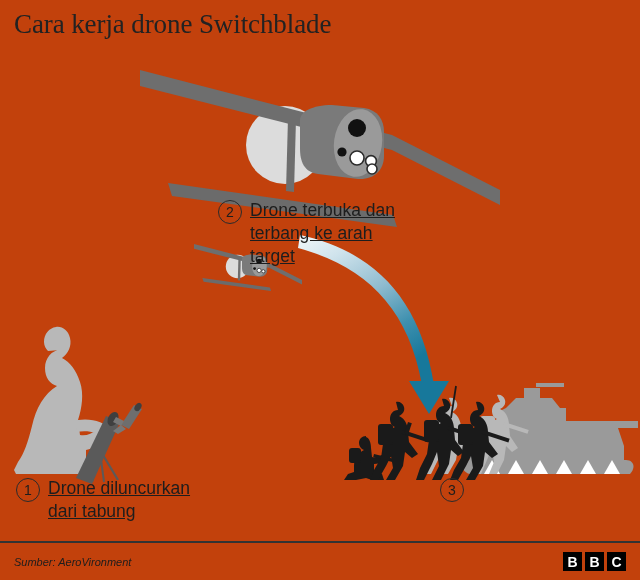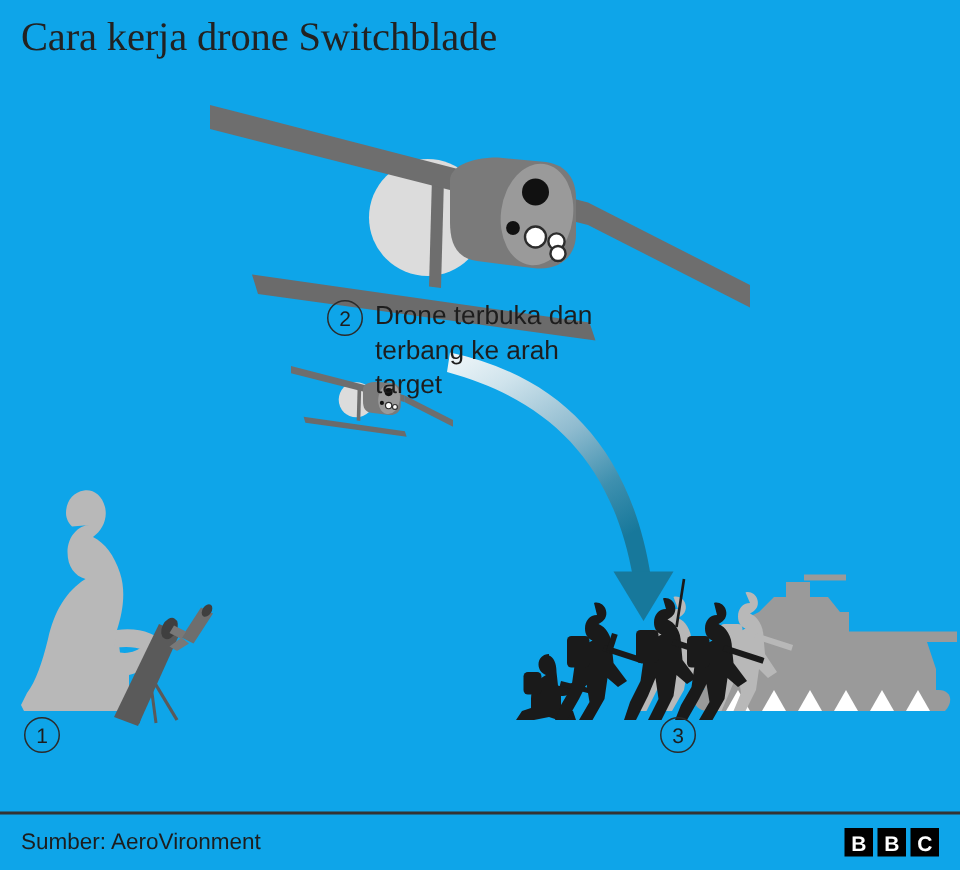--- a/index.html
+++ b/index.html
@@ -14,21 +14,21 @@
     overflow: hidden;
     font-family: "Liberation Sans", sans-serif;
     -webkit-font-smoothing: antialiased;
   }
 
   #infographic {
     position: absolute;
     left: 0; top: 0;
     width: 640px;
     height: 580px;
-    background: #0ea5e9;
+    background: #c2410c;
   }
 
   
   .title {
     position: absolute;
     left: 14px;
     top: 8px;
     width: 600px;
     font-family: "Liberation Serif", "DejaVu Serif", serif;
     font-size: 27px;
@@ -68,20 +68,21 @@
     line-height: 1;
     color: #1d1d1d;
     margin-top: 1px;
   }
   .step-text {
     margin-left: 8px;
     font-size: 17.5px;
     line-height: 23px;
     color: #1d1d1d;
     white-space: pre-line;
+    text-decoration: underline;
   }
 
   #step-1 { left: 16px;  top: 477px; width: 260px; }
   #step-2 { left: 218px; top: 199px; width: 230px; }
   #step-3 { left: 440px; top: 477px; width: 200px; }
 
   
   .footer-rule {
     position: absolute;
     left: 0;
@@ -96,22 +97,23 @@
     top: 543px;
     width: 640px;
     height: 37px;
     display: flex;
     align-items: center;
     justify-content: space-between;
     padding: 0 14px;
     box-sizing: border-box;
   }
   .source {
-    font-size: 15px;
+    font-size: 11px;
     color: #1d1d1d;
+    font-style: italic;
   }
   .bbc-logo {
     display: flex;
     gap: 3px;
   }
   .bbc-box {
     width: 19px;
     height: 19px;
     background: #000000;
     color: #ffffff;
@@ -323,20 +325,22 @@
           <rect x="458" y="374" width="15" height="21" rx="3"></rect>
           <rect x="483" y="380" width="28" height="4" transform="rotate(18 483 380)"></rect>
         </g>
       </g>
 
     </svg>
   </div>
 
   <div class="step" id="step-1">
     <div class="step-badge">1</div>
+    <div class="step-text">Drone diluncurkan
+dari tabung</div>
   </div>
 
   <div class="step" id="step-2">
     <div class="step-badge">2</div>
     <div class="step-text">Drone terbuka dan
 terbang ke arah
 target</div>
   </div>
 
   <div class="step" id="step-3">

